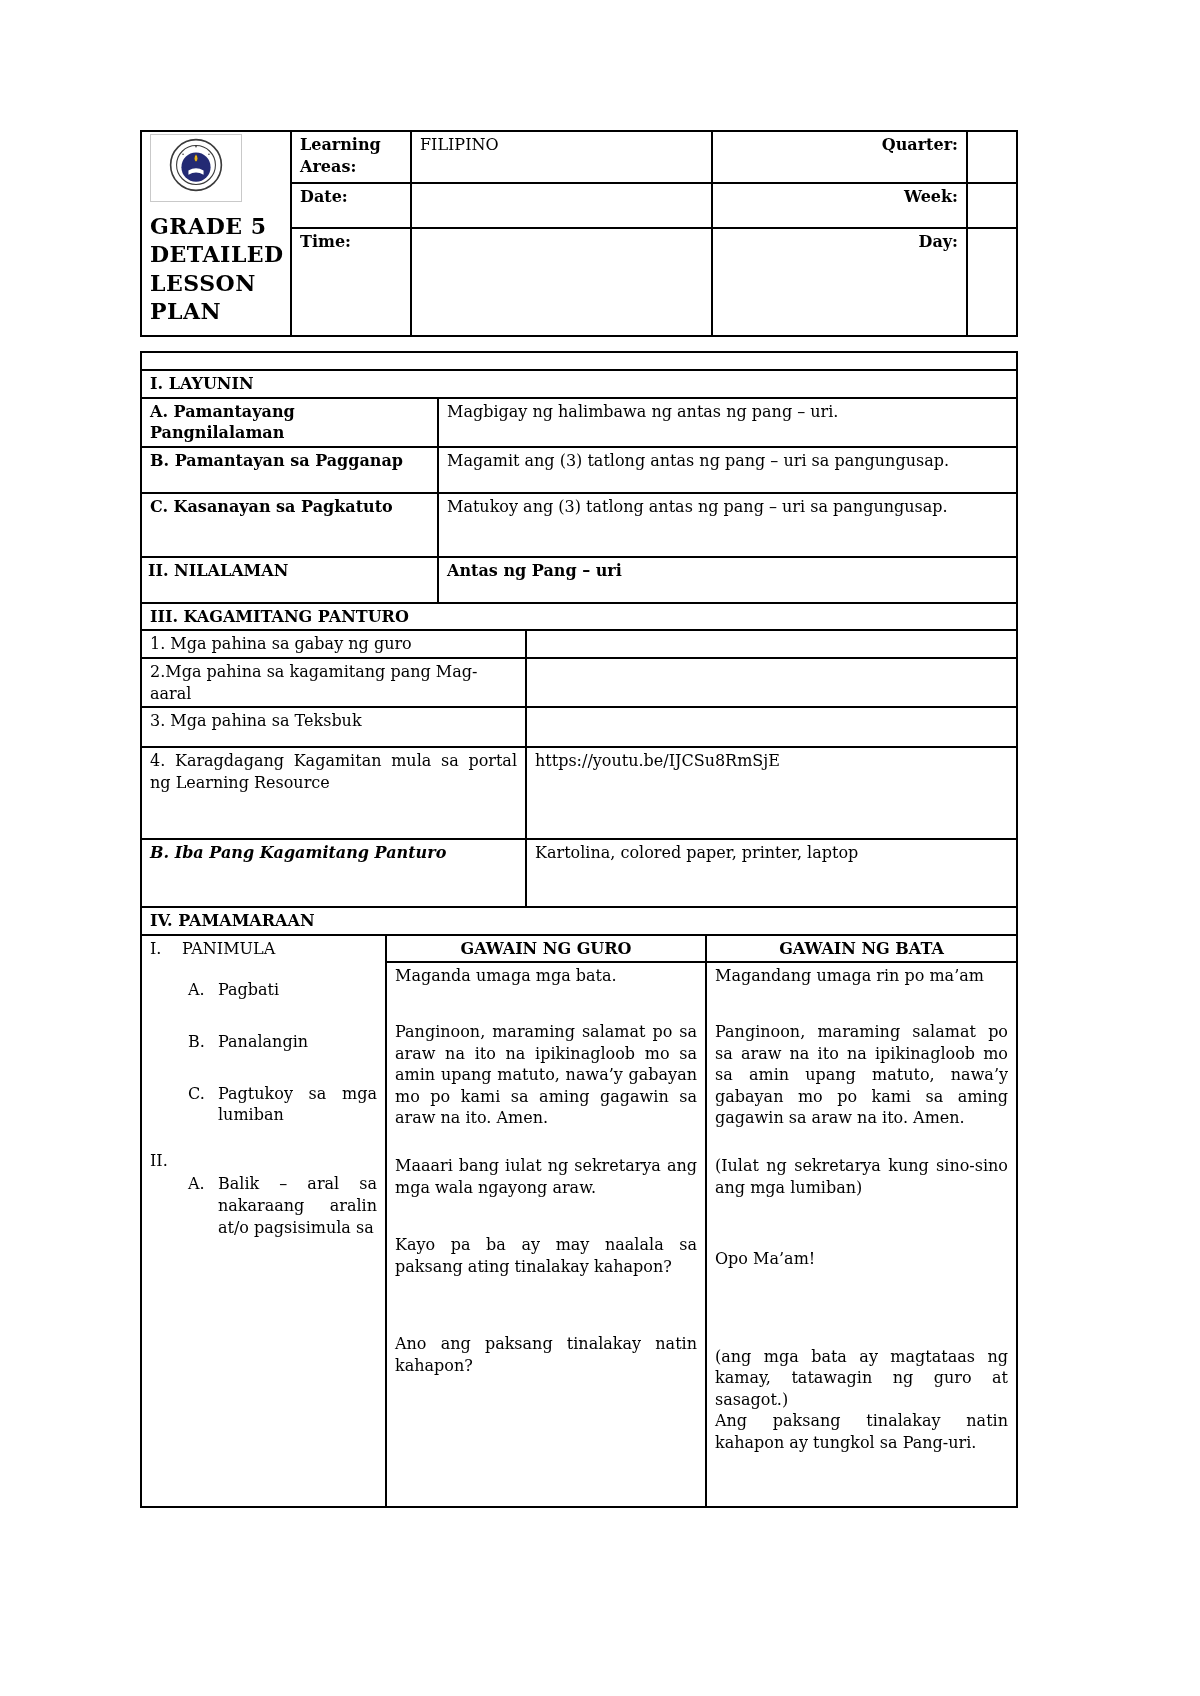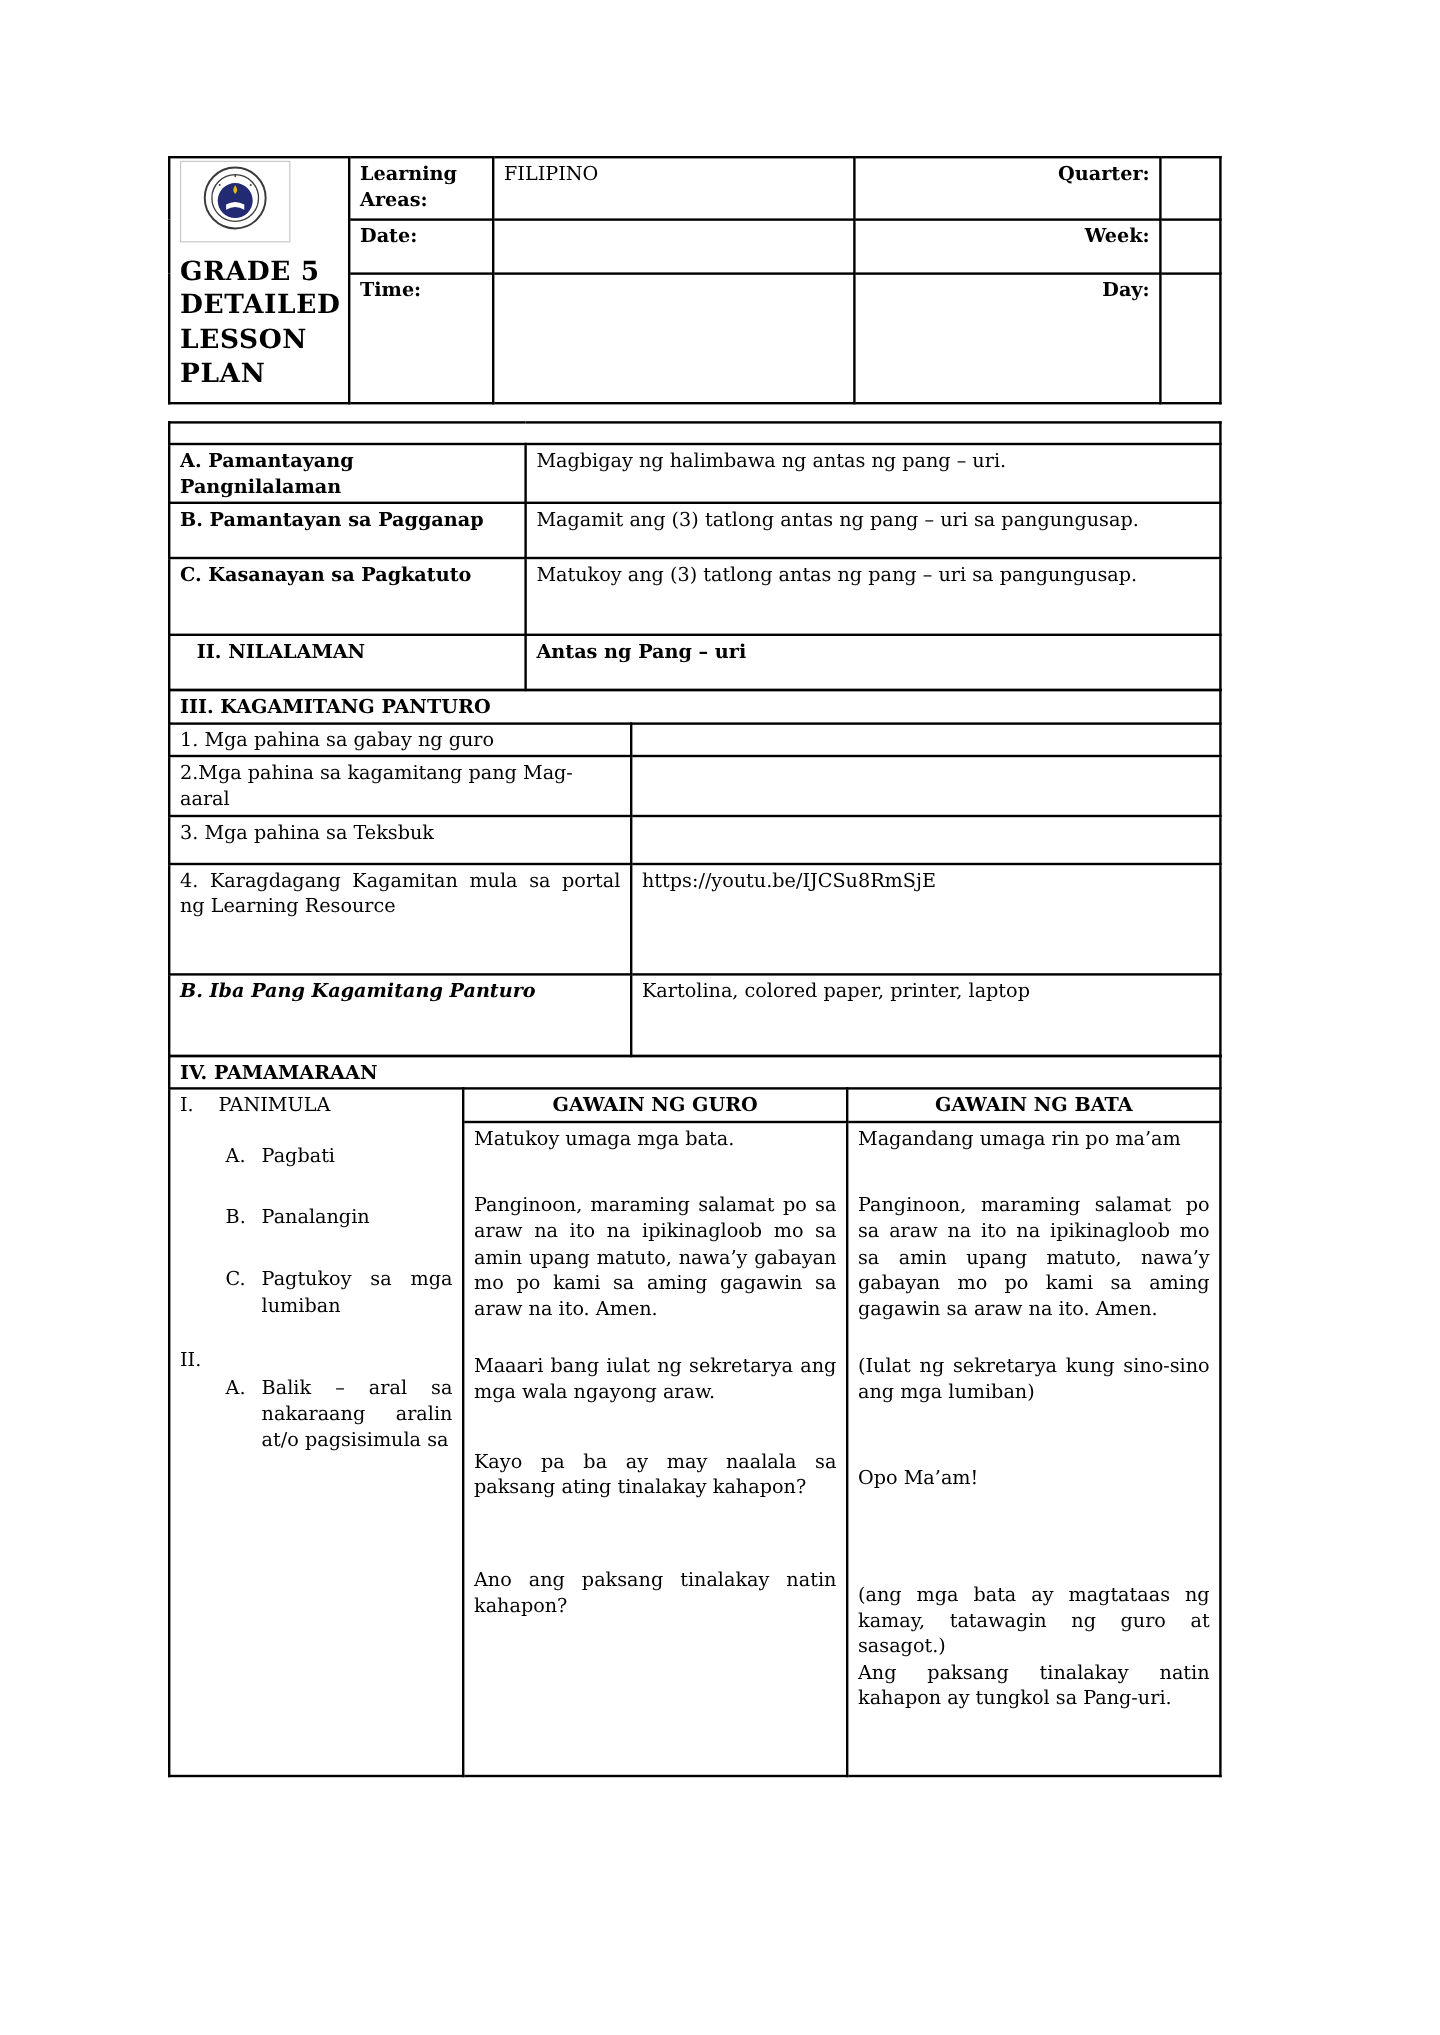--- a/index.html
+++ b/index.html
@@ -122,34 +122,37 @@
 
     <table class="tbl gap">
       <colgroup>
           <col style="width:297px">
           <col style="width:579px">
         </colgroup>
       <tbody>
           <tr>
             <td colspan="2" class="spacer-td"></td>
           </tr>
+      <tr style="height:24px">
+            <td colspan="2" class="sect">I. LAYUNIN</td>
+          </tr>
       <tr style="height:22px">
         <td class="lbl-b">A. Pamantayang Pangnilalaman</td>
         <td>Magbigay ng halimbawa ng antas ng pang – uri.</td>
       </tr>
       <tr style="height:46px">
         <td class="lbl-b">B. Pamantayan sa Pagganap</td>
         <td>Magamit ang (3) tatlong antas ng pang – uri sa pangungusap.</td>
       </tr>
       <tr style="height:64px">
         <td class="lbl-b">C. Kasanayan sa Pagkatuto</td>
         <td>Matukoy ang (3) tatlong antas ng pang – uri sa pangungusap.</td>
       </tr>
       <tr style="height:46px">
-        <td class="sect" style="padding-left:22px">II. NILALAMAN</td>
+        <td class="sect" style="padding-left:6px">II. NILALAMAN</td>
         <td class="val-b">Antas ng Pang – uri</td>
       </tr>
     </tbody>
       </table>
 
     <table class="tbl merge">
       <colgroup>
           <col style="width:385px">
           <col style="width:491px">
         </colgroup>
@@ -215,21 +218,21 @@
           <div class="o-item o-lvl2">
             <span class="o-marker">A.</span>
                 <span class="o-text">Balik – aral sa nakaraang aralin at/o pagsisimula sa</span>
           </div>
         </td>
         <td class="col-head">GAWAIN NG GURO</td>
         <td class="col-head">GAWAIN NG BATA</td>
       </tr>
       <tr style="height:545px">
         <td class="guro-cell">
-          <p class="para" style="margin-bottom:34px">Matukoy umaga mga bata.</p>
+          <p class="para" style="margin-bottom:34px">Maganda umaga mga bata.</p>
           <p class="para" style="margin-bottom:26px">Panginoon, maraming salamat po sa araw na ito na ipikinagloob mo sa amin upang matuto, nawa’y gabayan mo po kami sa aming gagawin sa araw na ito. Amen.</p>
           <p class="para" style="margin-bottom:36px">Maaari bang iulat ng sekretarya ang mga wala ngayong araw.</p>
           <p class="para" style="margin-bottom:56px">Kayo pa ba ay may naalala sa paksang ating tinalakay kahapon?</p>
           <p class="para">Ano ang paksang tinalakay natin kahapon?</p>
         </td>
         <td class="bata-cell">
           <p class="para" style="margin-bottom:34px">Magandang umaga rin po ma’am</p>
           <p class="para" style="margin-bottom:26px">Panginoon, maraming salamat po sa araw na ito na ipikinagloob mo sa amin upang matuto, nawa’y gabayan mo po kami sa aming gagawin sa araw na ito. Amen.</p>
           <p class="para" style="margin-bottom:50px">(Iulat ng sekretarya kung sino-sino ang mga lumiban)</p>
           <p class="para" style="margin-bottom:76px">Opo Ma’am!</p>

